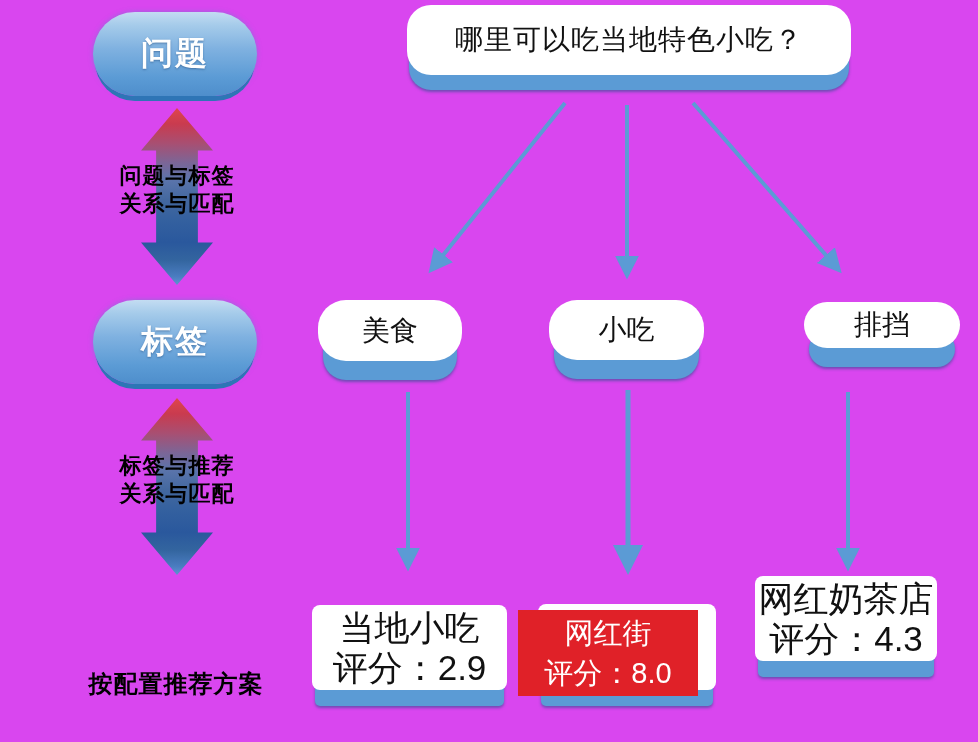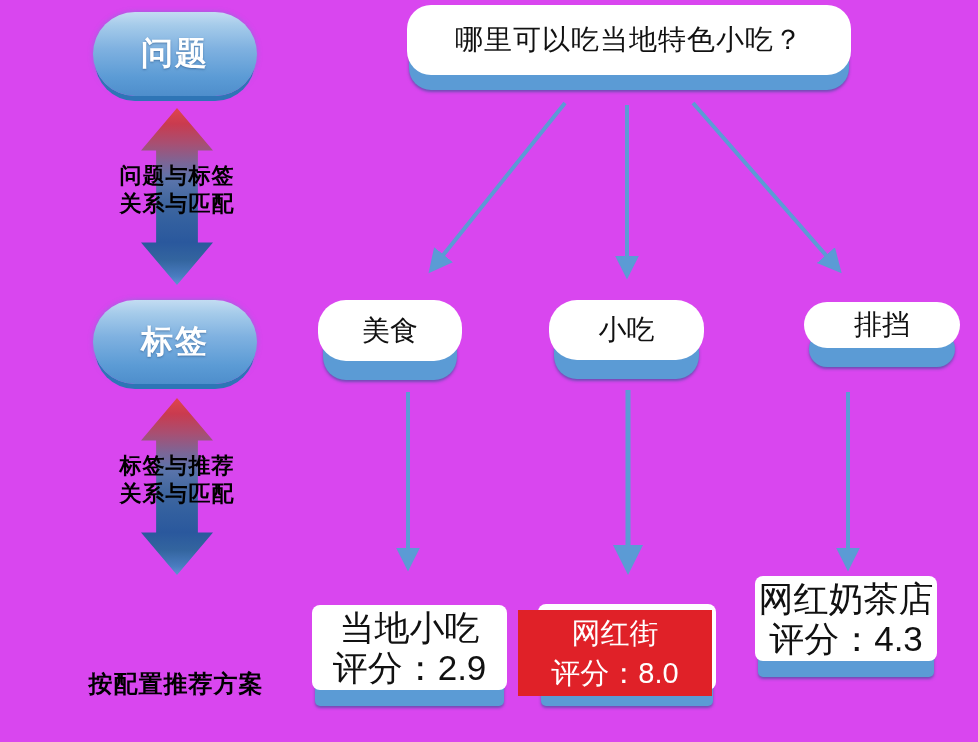--- a/index.html
+++ b/index.html
@@ -99,21 +99,21 @@
   <div class="white-box tag-pill" style="left:318px;top:300px;width:144px;height:61px;">美食</div>
   <div class="white-box tag-pill" style="left:549px;top:300px;width:155px;height:60px;">小吃</div>
   <div class="white-box tag-pill" style="left:804px;top:302px;width:156px;height:46px;">排挡</div>
 
   <div class="white-box product-box" style="left:312px;top:605px;width:195px;height:85px;">
     <div>当地小吃</div>
     <div>评分：2.9</div>
   </div>
 
   <div class="white-box product-box" style="left:538px;top:604px;width:178px;height:86px;"></div>
-  <div class="red-box" style="left:518px;top:610px;width:194px;height:86px;">
+  <div class="red-box" style="left:518px;top:610px;width:180px;height:86px;">
     <div>网红街</div>
     <div>评分：8.0</div>
   </div>
 
   <div class="white-box product-box" style="left:755px;top:576px;width:182px;height:85px;">
     <div>网红奶茶店</div>
     <div>评分：4.3</div>
   </div>
 
 </div>

